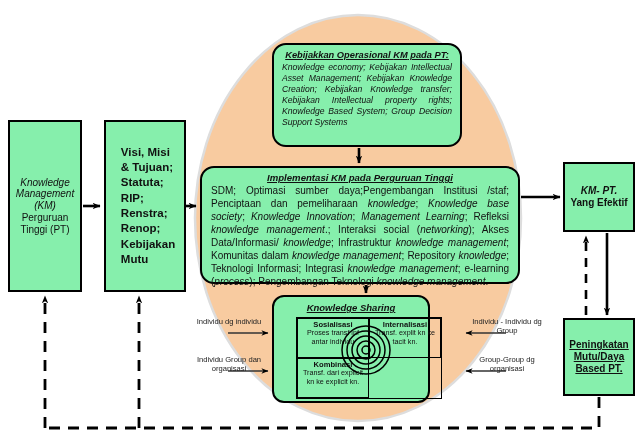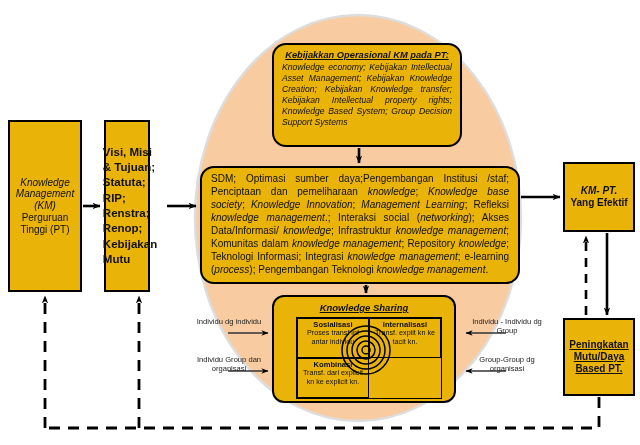--- a/index.html
+++ b/index.html
@@ -4,33 +4,33 @@
 <style>
   html,body{margin:0;padding:0;background:#ffffff;}
   body{
     width:640px;height:445px;position:relative;overflow:hidden;
     font-family:"Liberation Sans", sans-serif;
     color:#111;
   }
   #canvas{position:absolute;inset:0;width:640px;height:445px;}
   svg.layer{position:absolute;left:0;top:0;width:640px;height:445px;overflow:visible;}
   .box{
-    position:absolute;background:#eab308;border:2.5px solid #000;
+    position:absolute;background:#86efac;border:2.5px solid #000;
     box-sizing:border-box;display:flex;align-items:center;justify-content:center;
     text-align:center;
   }
   .rounded{border-radius:12px;}
   .txt{line-height:1.18;}
 
   
   #km-box{left:8px;top:120px;width:74px;height:172px;}
   #km-box .txt{font-size:10px;}
   #km-box .it{font-style:italic;}
 
-  #visi-box{left:104px;top:120px;width:46px;height:172px;}
+  #visi-box{left:104px;top:120px;width:82px;height:172px;}
   #visi-box .txt{font-size:11.5px;font-weight:bold;text-align:left;padding-left:6px;line-height:1.33;}
 
   
   #eff-box{left:563px;top:162px;width:72px;height:70px;}
   #eff-box .txt{font-size:10px;font-weight:bold;}
   #eff-box .it{font-style:italic;}
 
   #peningkatan-box{left:563px;top:318px;width:72px;height:78px;text-decoration:underline;}
   #peningkatan-box .txt{font-size:10px;font-weight:bold;}
 
@@ -41,21 +41,21 @@
     text-decoration:underline;text-align:center;margin-bottom:2px;}
   #kebijakan-box .body{font-size:8.6px;font-style:italic;text-align:justify;line-height:1.29;}
 
   #impl-box{left:200px;top:166px;width:320px;height:118px;padding:4px 9px;
     display:block;border-radius:14px;}
   #impl-box .head{font-size:9.6px;font-weight:bold;font-style:italic;
     text-decoration:underline;text-align:center;margin-bottom:1px;}
   #impl-box .body{font-size:10px;text-align:justify;line-height:1.3;}
   .it{font-style:italic;}
 
-  #ks-box{left:272px;top:295px;width:184px;height:108px;padding:3px;
+  #ks-box{left:272px;top:295px;width:158px;height:108px;padding:3px;
     display:block;border-radius:12px;}
   #ks-box .head{font-size:9.5px;font-weight:bold;font-style:italic;
     text-decoration:underline;text-align:center;margin:2px 0 3px 0;}
 
   
   .seci{position:absolute;left:22px;top:20px;width:146px;height:82px;
     border:1.6px solid #000;box-sizing:border-box;
     display:grid;grid-template-columns:1fr 1fr;grid-template-rows:1fr 1fr;}
   .cell{border:0.9px solid #000;box-sizing:border-box;text-align:center;
     padding:1px 1px 0 1px;overflow:hidden;}
@@ -132,20 +132,21 @@
       <div>Mutu</div>
     </div>
   </div>
 
   <div class="box rounded" id="kebijakan-box">
     <div class="head">Kebijakkan Operasional <i>KM</i> pada PT:</div>
     <div class="body"><i>Knowledge economy</i>; Kebijakan <i>Intellectual Asset Management</i>; Kebijakan <i>Knowledge Creation</i>; Kebijakan <i>Knowledge transfer</i>; Kebijakan <i>Intellectual property rights</i>; <i>Knowledge Based System</i>; <i>Group Decision Support Systems</i></div>
   </div>
 
   <div class="box rounded" id="impl-box">
+    <div class="head">Implementasi <i>KM</i> pada Perguruan Tinggi</div>
     <div class="body">SDM; Optimasi sumber daya;Pengembangan Institusi /staf; Penciptaan dan pemeliharaan <i>knowledge</i>; <i>Knowledge base society</i>;  <i>Knowledge Innovation</i>; <i>Management Learning</i>; Refleksi  <i><i>knowledge</i> management</i>.; Interaksi social (<i>networking</i>); Akses Data/Informasi/ <i>knowledge</i>; Infrastruktur <i><i>knowledge</i> management</i>; Komunitas dalam <i><i>knowledge</i> management</i>; Repository <i>knowledge</i>; Teknologi Informasi; Integrasi <i><i>knowledge</i> management</i>; e-learning (<i>process</i>); Pengembangan Teknologi <i><i>knowledge</i> management</i>.</div>
   </div>
 
   <div class="box rounded" id="ks-box">
     <div class="head">Knowledge Sharing</div>
 
     <div class="seci">
       <div class="cell">
         <div class="t">Sosialisasi</div>
         <div class="d">Proses transf inf antar individu</div>

